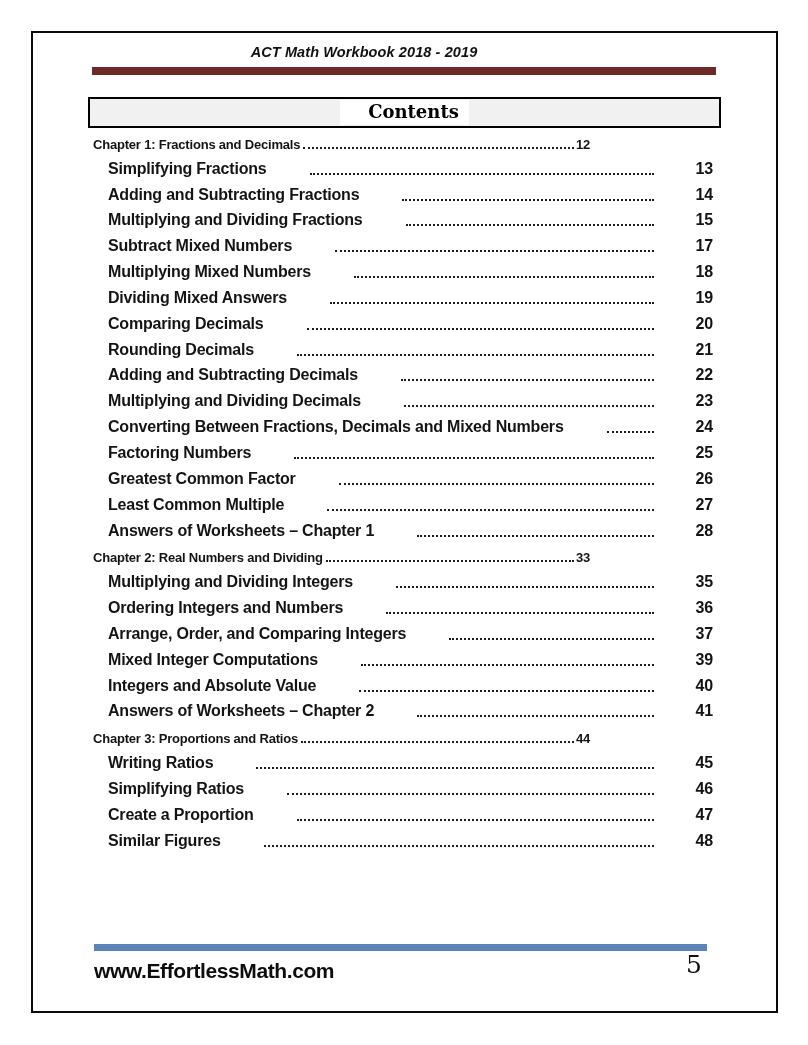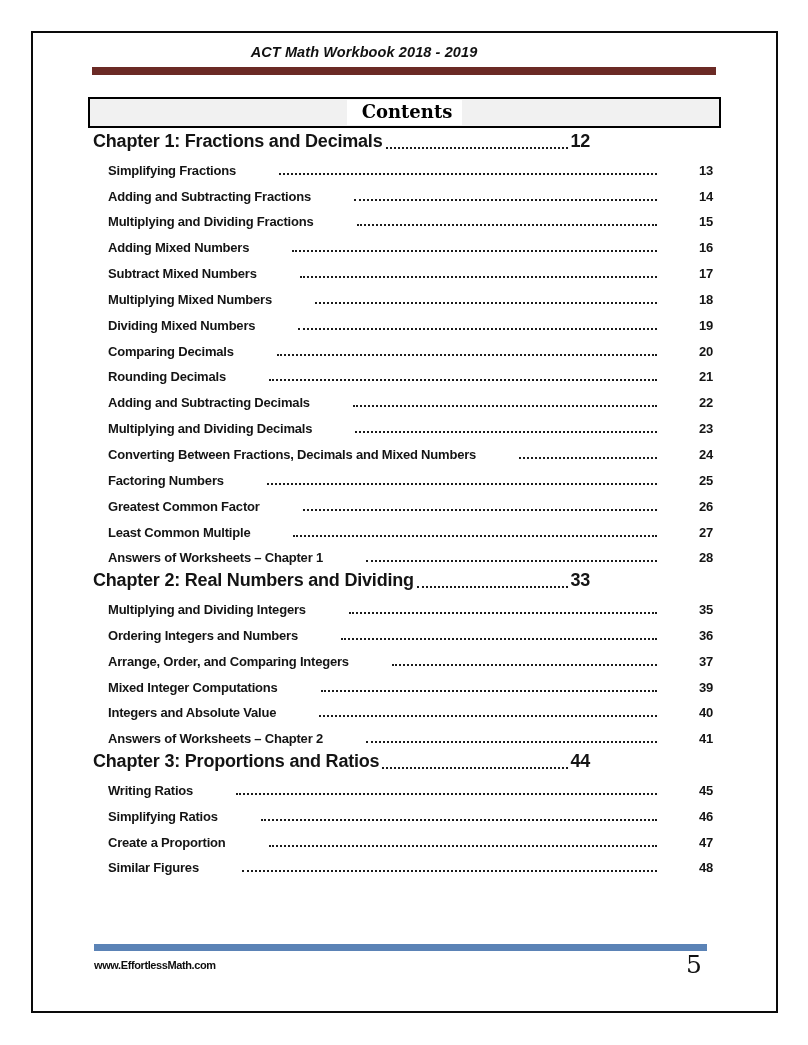--- a/index.html
+++ b/index.html
@@ -47,21 +47,21 @@
     background: #F1F1F1;
     display: flex;
     align-items: center;
     justify-content: center;
   }
   .contents-title {
     font-family: "DejaVu Serif", serif;
     font-weight: bold;
     font-size: 18px;
     background: #ffffff;
-    padding: 1px 10px 2px 15px;
+    padding: 1px 10px 2px 28px;
     line-height: 22px;
     color: #000;
   }
 
   .toc {
     position: absolute;
     left: 93px; top: 130px;
     width: 620px;
   }
   .row {
@@ -76,40 +76,40 @@
   .row .lbl { white-space: nowrap; }
   .row .leader {
     flex: 1;
     height: 0;
     border-bottom: 2px dotted #1b1b1b;
     margin: 0 2px 3px 3px;
   }
   .row .pg { white-space: nowrap; }
   .row.chapter {
     width: 497px;
-    font-size: 18px;
+    font-size: 13px;
   }
   .row.item {
     width: 620px;
     padding-left: 15px;
-    font-size: 13px;
+    font-size: 16px;
     gap: 40px;
   }
 
   .footer-rule {
     position: absolute;
     left: 94px; top: 944px;
     width: 613px; height: 7px;
     background: #5B83B6;
   }
   .footer-site {
     position: absolute;
     left: 94px; top: 959px;
     font-weight: bold;
-    font-size: 11px;
+    font-size: 21px;
     letter-spacing: -0.4px;
     color: #0d0d0d;
   }
   .footer-page {
     position: absolute;
     top: 950px; right: 106px;
     font-family: "DejaVu Serif", serif;
     font-size: 25px;
     color: #111;
   }
@@ -142,36 +142,31 @@
       <span class="lbl">Adding and Subtracting Fractions</span>
       <span class="leader"></span>
       <span class="pg">14</span>
     </div>
     <div class="row item">
       <span class="lbl">Multiplying and Dividing Fractions</span>
       <span class="leader"></span>
       <span class="pg">15</span>
     </div>
     <div class="row item">
-      <span class="lbl">Adding Mixed Numbers</span>
-      <span class="leader"></span>
-      <span class="pg">16</span>
-    </div>
-    <div class="row item">
       <span class="lbl">Subtract Mixed Numbers</span>
       <span class="leader"></span>
       <span class="pg">17</span>
     </div>
     <div class="row item">
       <span class="lbl">Multiplying Mixed Numbers</span>
       <span class="leader"></span>
       <span class="pg">18</span>
     </div>
     <div class="row item">
-      <span class="lbl">Dividing Mixed Numbers</span>
+      <span class="lbl">Dividing Mixed Answers</span>
       <span class="leader"></span>
       <span class="pg">19</span>
     </div>
     <div class="row item">
       <span class="lbl">Comparing Decimals</span>
       <span class="leader"></span>
       <span class="pg">20</span>
     </div>
     <div class="row item">
       <span class="lbl">Rounding Decimals</span>

